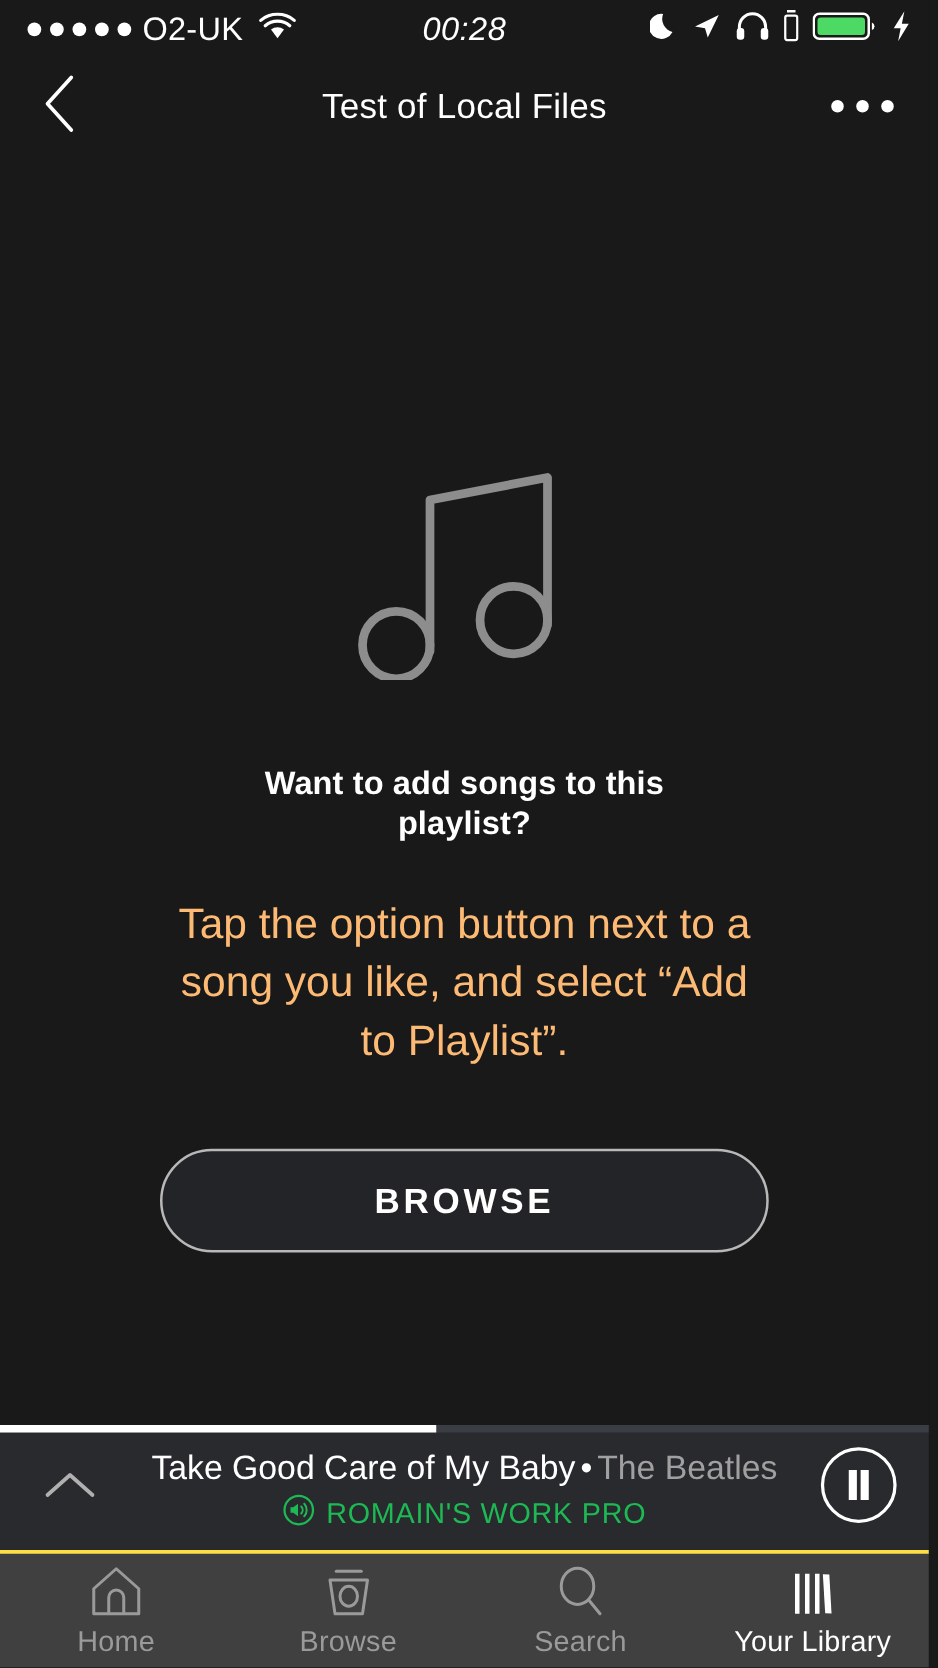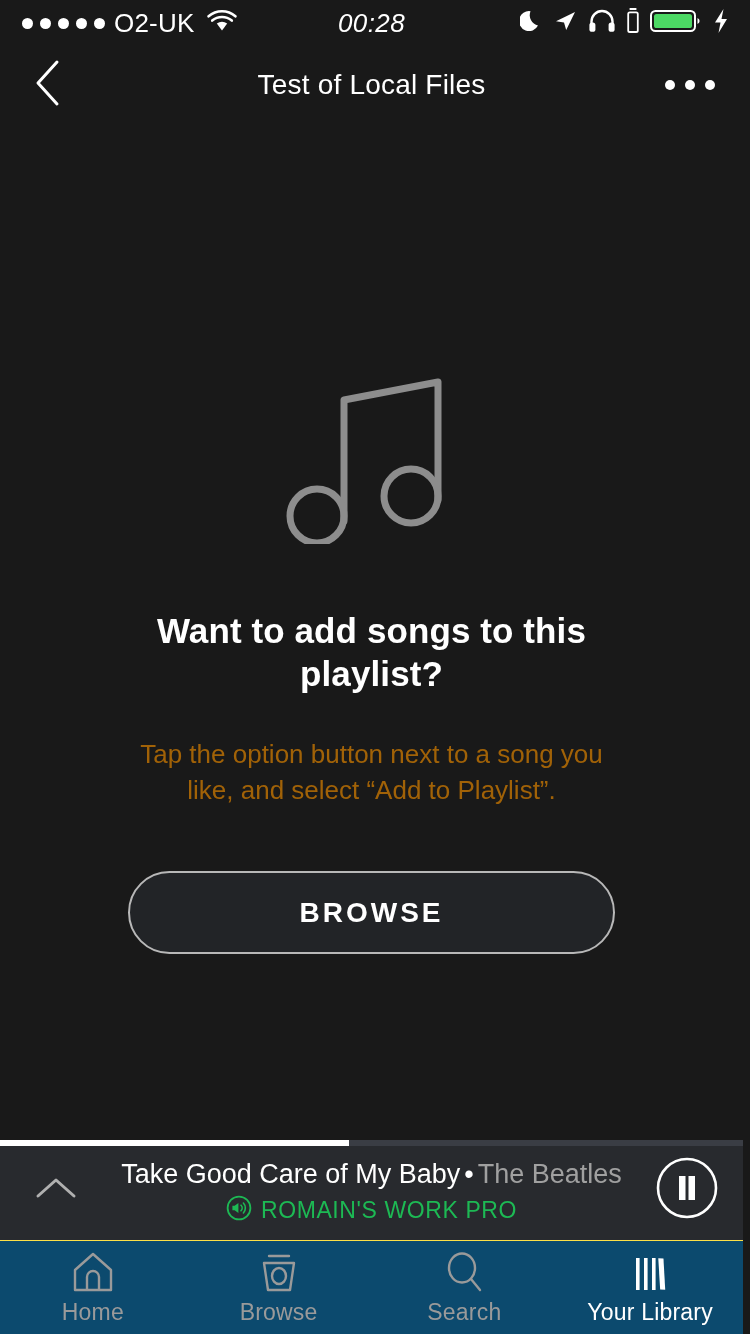--- a/index.html
+++ b/index.html
@@ -44,25 +44,25 @@
 
   
   .content{ flex:1 1 auto; position:relative; }
   .empty{
     position:absolute; left:0; right:0; top:252px;
     display:flex; flex-direction:column; align-items:center;
   }
   .note-icon{ margin-bottom:62px; }
   .empty-title{
     width:430px; text-align:center; color:#fff;
-    font-size:35px; font-weight:bold; line-height:1.22; letter-spacing:.1px;
+    font-size:26px; font-weight:bold; line-height:1.22; letter-spacing:.1px;
   }
   .empty-sub{
     margin-top:42px; width:470px; text-align:center;
-    color:#a16207; font-size:26px; line-height:1.38;
+    color:#fdba74; font-size:34px; line-height:1.38;
   }
   .browse-btn{
     margin-top:62px; width:487px; height:83px; border-radius:45px;
     border:2px solid #b8b8b8; background:#222427;
     color:#fff; font-size:28px; font-weight:bold; letter-spacing:3px;
     display:flex; align-items:center; justify-content:center; cursor:pointer;
   }
 
   
   .player{
@@ -75,22 +75,22 @@
   .player-mid{ flex:1 1 auto; display:flex; flex-direction:column; align-items:center; justify-content:center; padding-top:4px; }
   .track-line{ font-size:27px; color:#fff; white-space:nowrap; }
   .track-artist{ color:#a0a0a0; }
   .track-sep{ color:#fff; padding:0 4px; }
   .device-line{ margin-top:5px; display:flex; align-items:center; gap:9px; }
   .device-text{ color:#1db954; font-size:23px; letter-spacing:.6px; }
   .player-pause{ width:112px; height:100px; display:flex; align-items:center; justify-content:center; cursor:pointer; }
 
   
   .tabbar{
-    flex:0 0 94px; background:#0c4a6e; display:flex;
-    border-top:1px solid #fde047;
+    flex:0 0 94px; background:#404040; display:flex;
+    border-top:3px solid #fde047;
   }
   .tab{ flex:1 1 0; display:flex; flex-direction:column; align-items:center;
     justify-content:center; gap:6px; cursor:pointer; color:#9a9a9a; }
   .tab.active{ color:#fff; }
   .tab-label{ font-size:23px; letter-spacing:.2px; }
   .tab-ico{ height:44px; display:flex; align-items:flex-end; justify-content:center; }
 </style>
 </head>
 <body>
 

